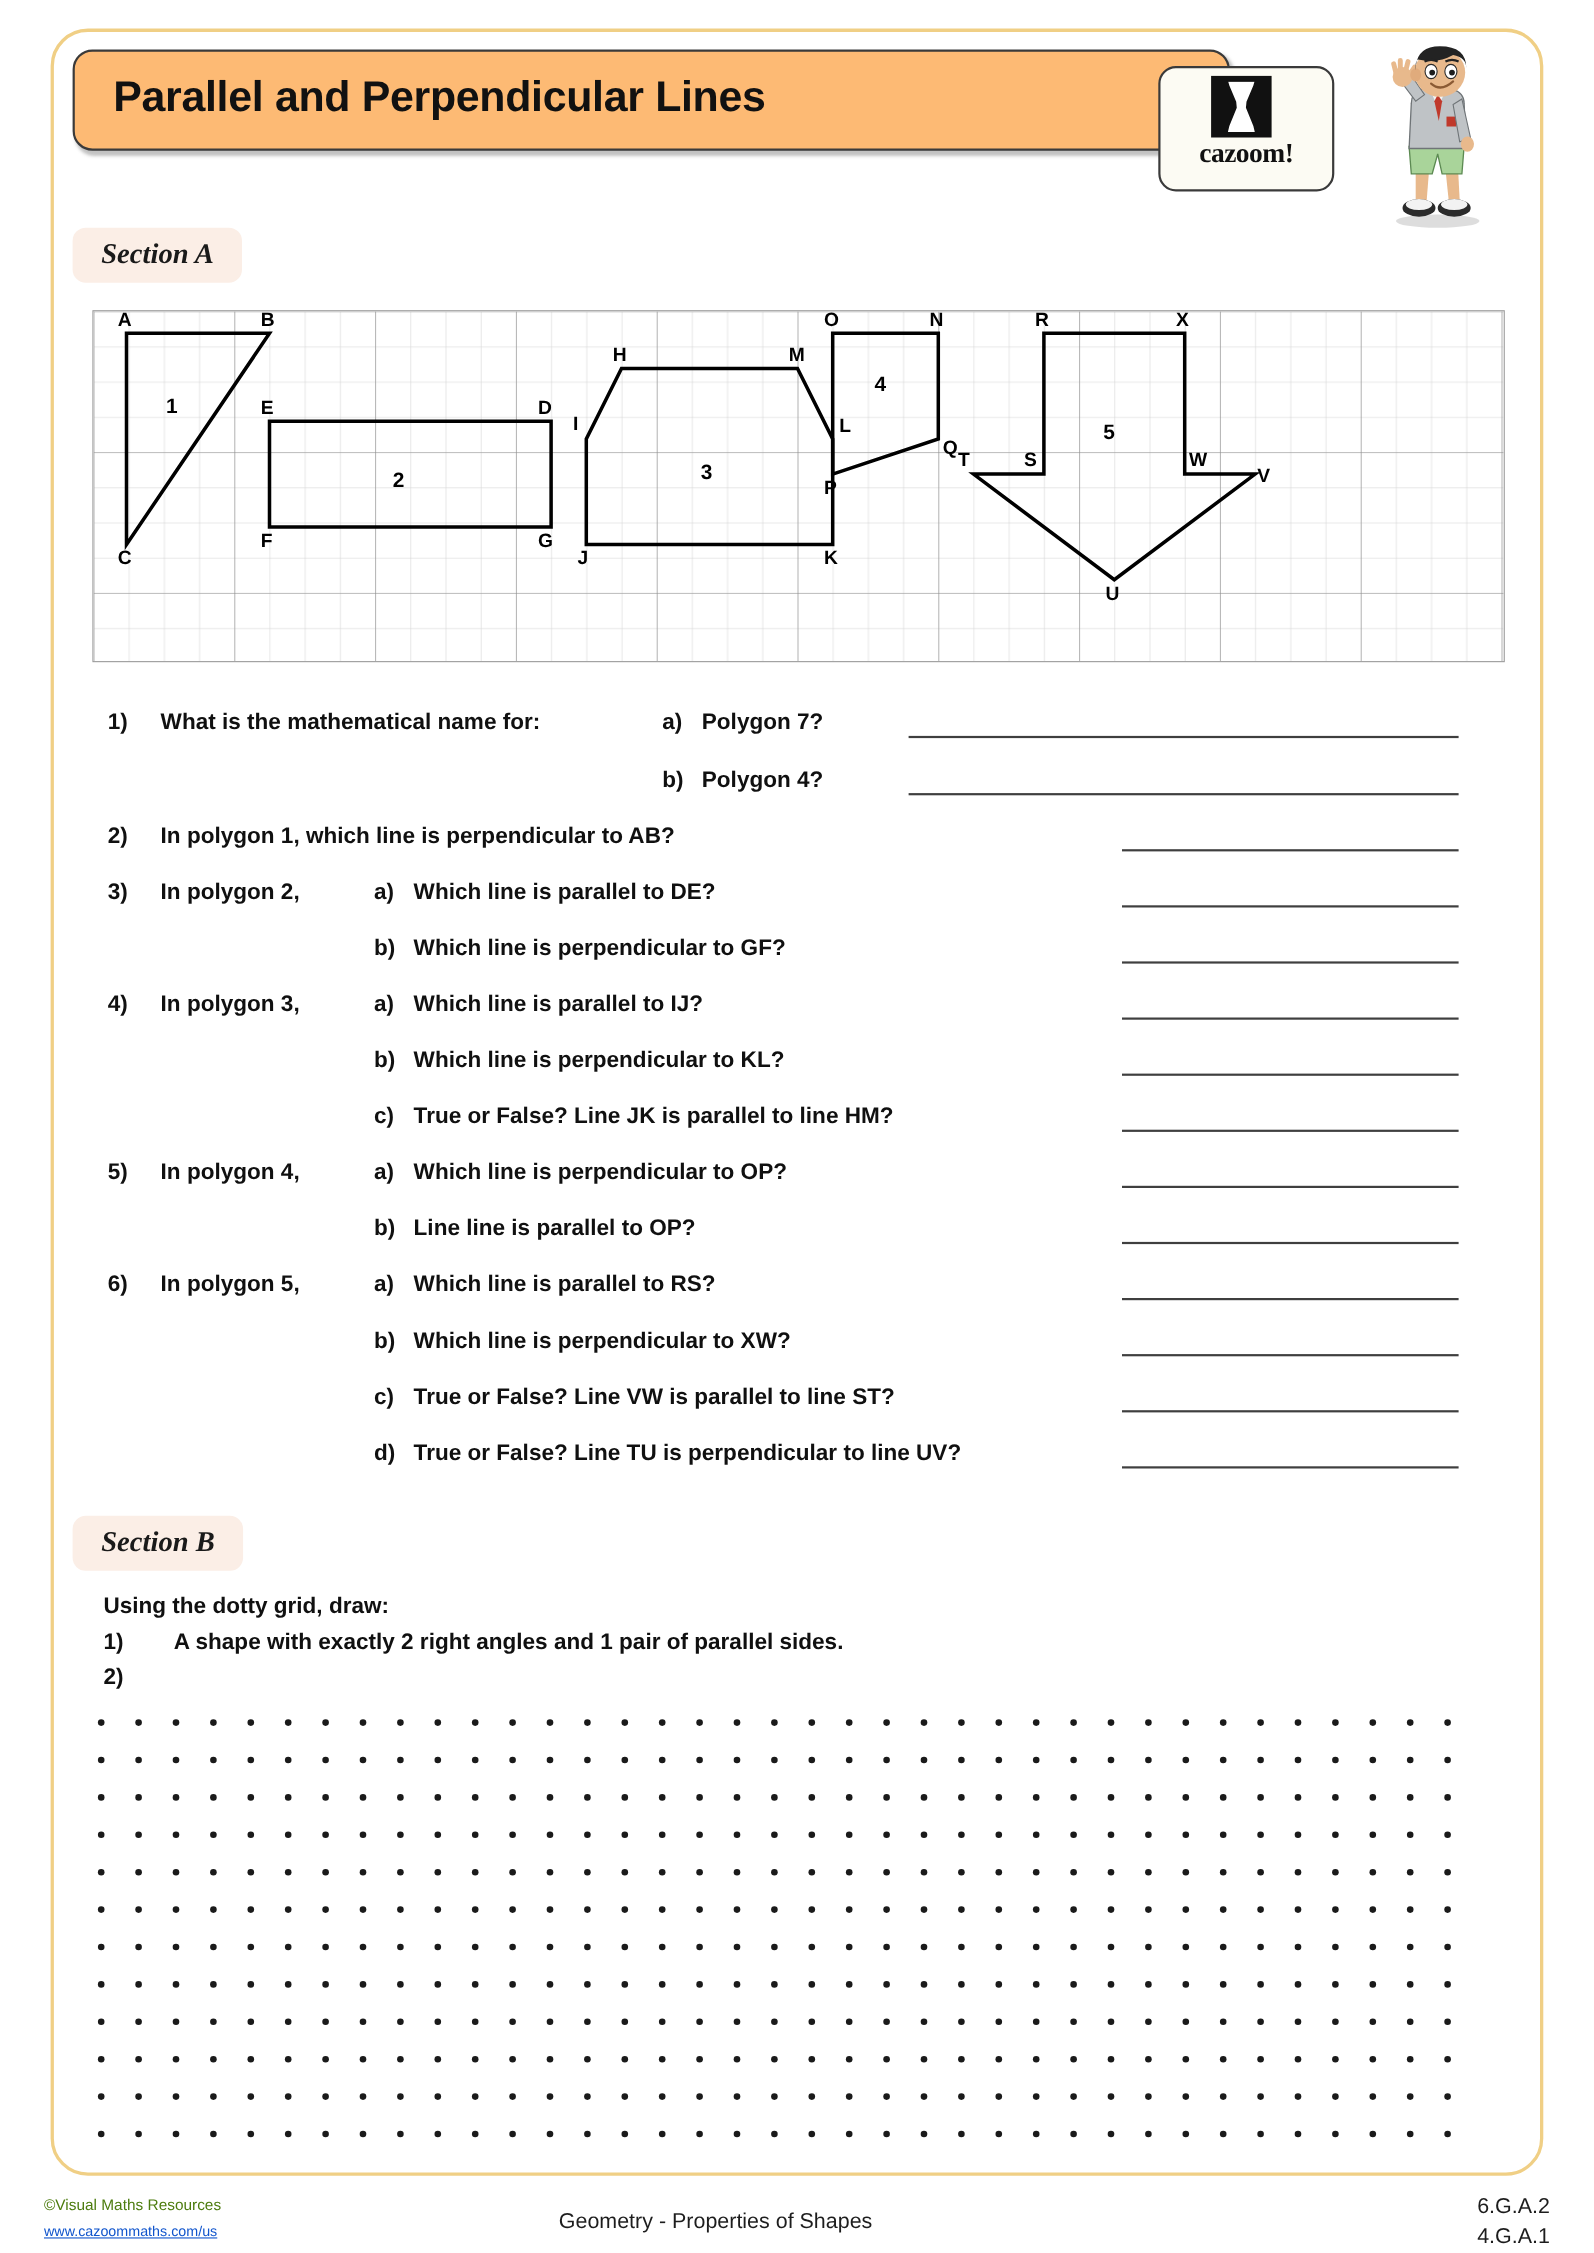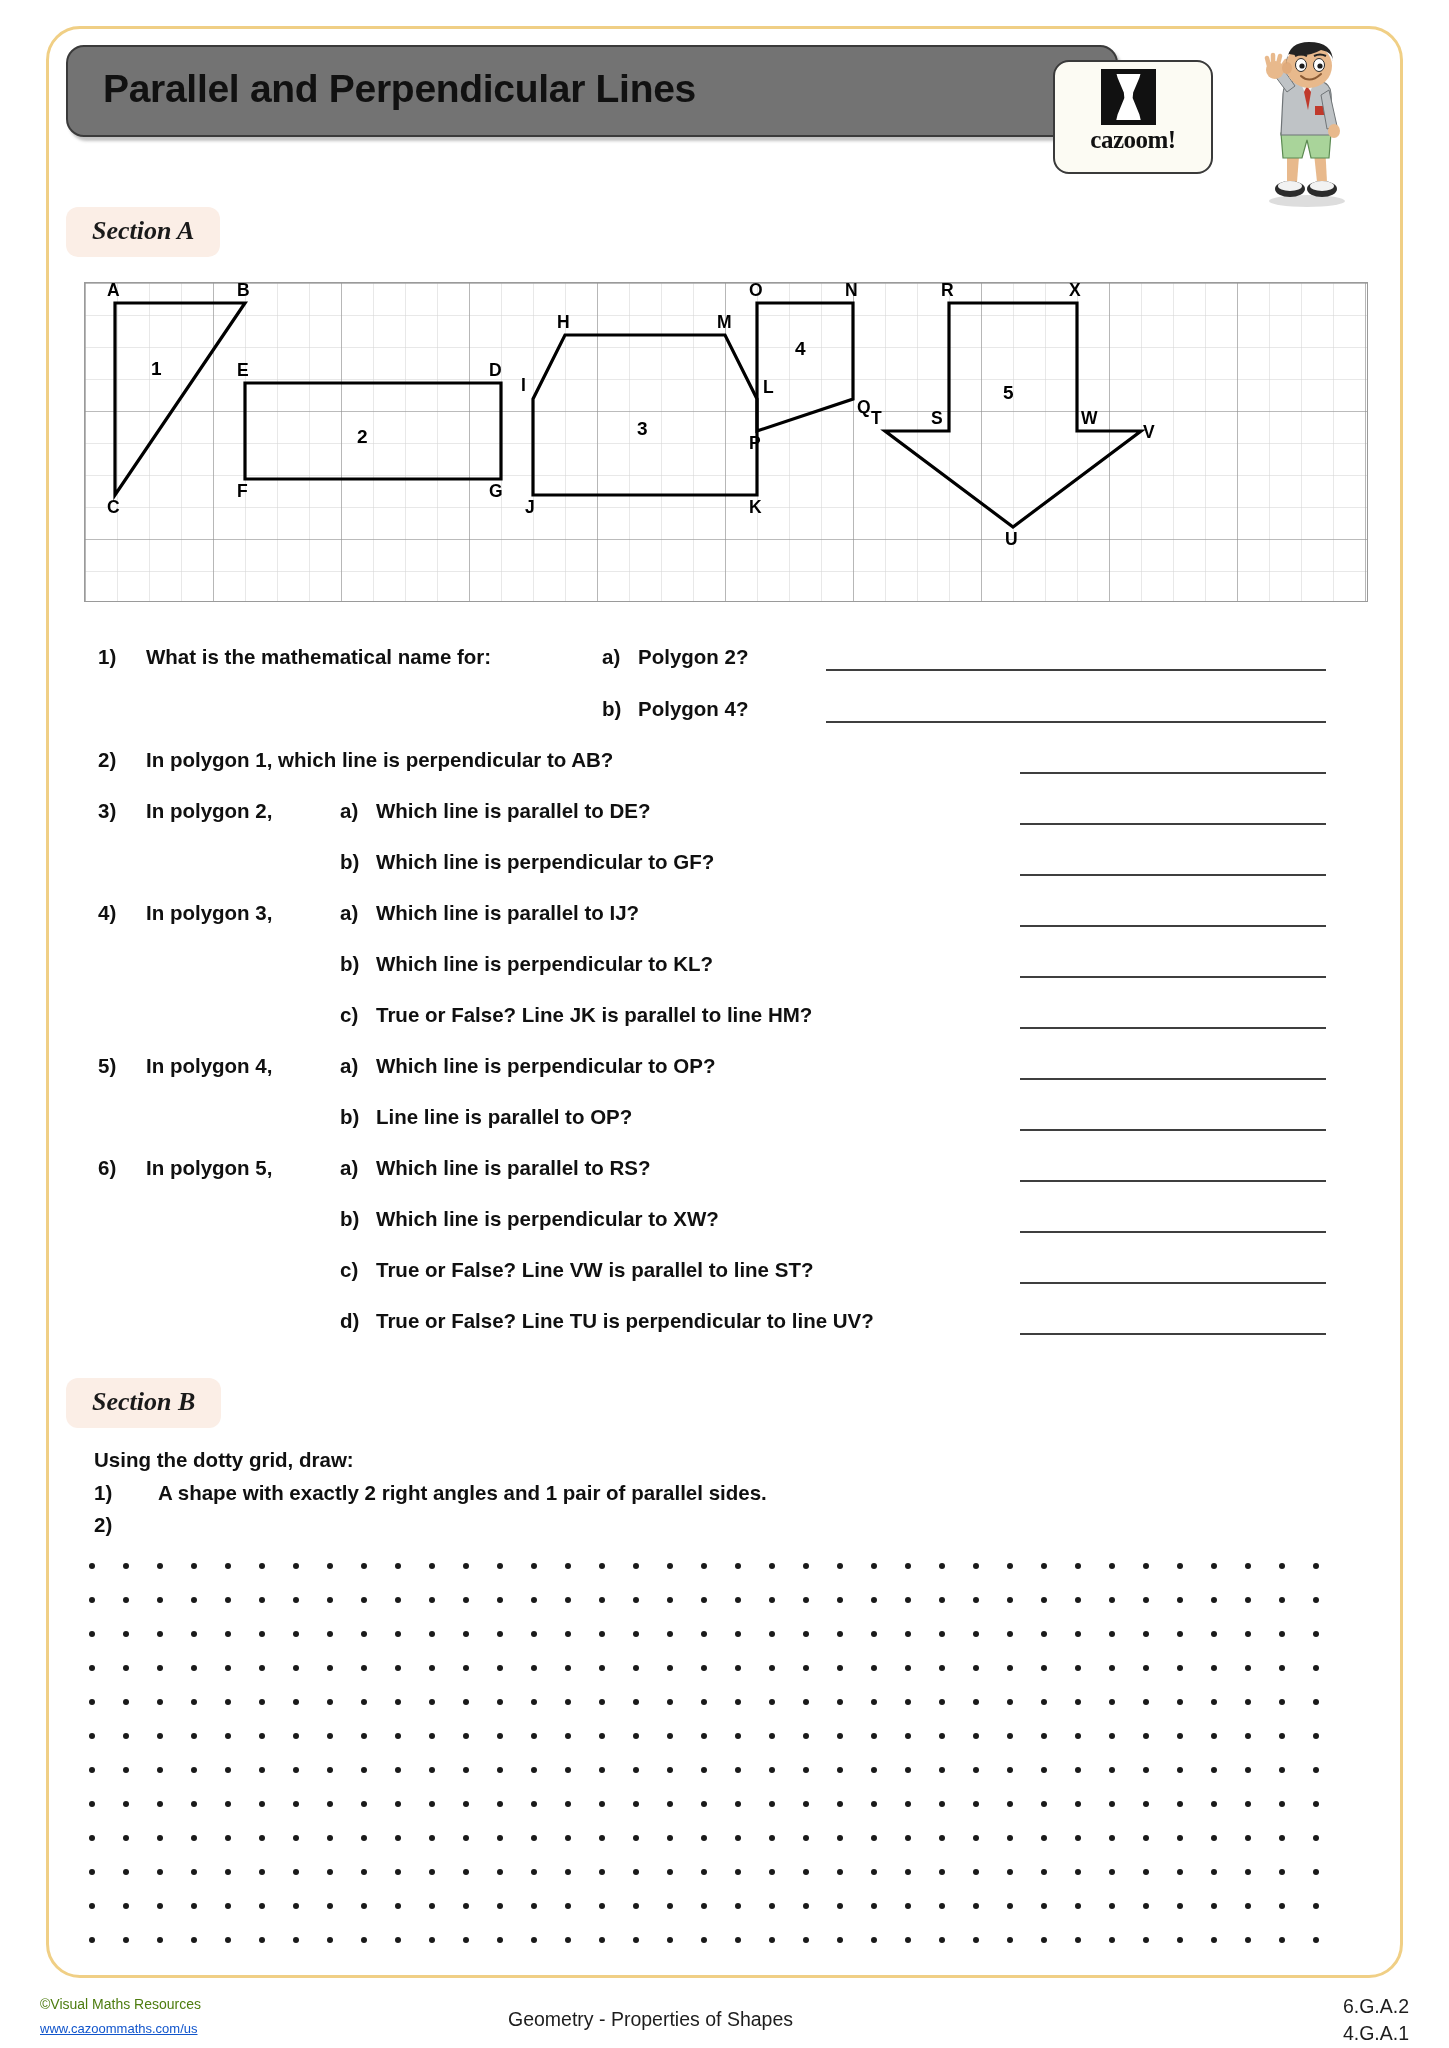--- a/index.html
+++ b/index.html
@@ -23,21 +23,21 @@
     border: 3px solid #f0cf85;
     border-radius: 34px;
     background: #ffffff;
   }
 
   
   .title-box {
     position: absolute;
     left: 66px; top: 45px;
     width: 1052px; height: 92px;
-    background: #737373;
+    background: #fdba74;
     border: 2.5px solid #3a3a3a;
     border-radius: 18px;
     box-shadow: 3px 4px 3px rgba(120,120,120,0.45);
   }
   .title-text {
     position: absolute;
     left: 35px; top: 20px;
     font-size: 39px;
     font-weight: bold;
     color: #111111;
@@ -259,21 +259,21 @@
         <text x="918" y="116">5</text>
       </g>
     </svg>
   </div>
 
   <div id="questions">
 
     <div class="q-row q-num" style="left:98px;  top:645px;">1)</div>
     <div class="q-row q-stem" style="left:146px; top:645px;">What is the mathematical name for:</div>
     <div class="q-row q-sub" style="left:602px; top:645px;">a)</div>
-    <div class="q-row q-sub" style="left:638px; top:645px;">Polygon 2?</div>
+    <div class="q-row q-sub" style="left:638px; top:645px;">Polygon 7?</div>
     <div class="ans-line" style="left:826px; top:669px; width:500px;"></div>
 
     <div class="q-row q-sub" style="left:602px; top:697px;">b)</div>
     <div class="q-row q-sub" style="left:638px; top:697px;">Polygon 4?</div>
     <div class="ans-line" style="left:826px; top:721px; width:500px;"></div>
 
     <div class="q-row q-num" style="left:98px;  top:748px;">2)</div>
     <div class="q-row q-stem" style="left:146px; top:748px;">In polygon 1, which line is perpendicular to AB?</div>
     <div class="ans-line" style="left:1020px; top:772px; width:306px;"></div>
 

